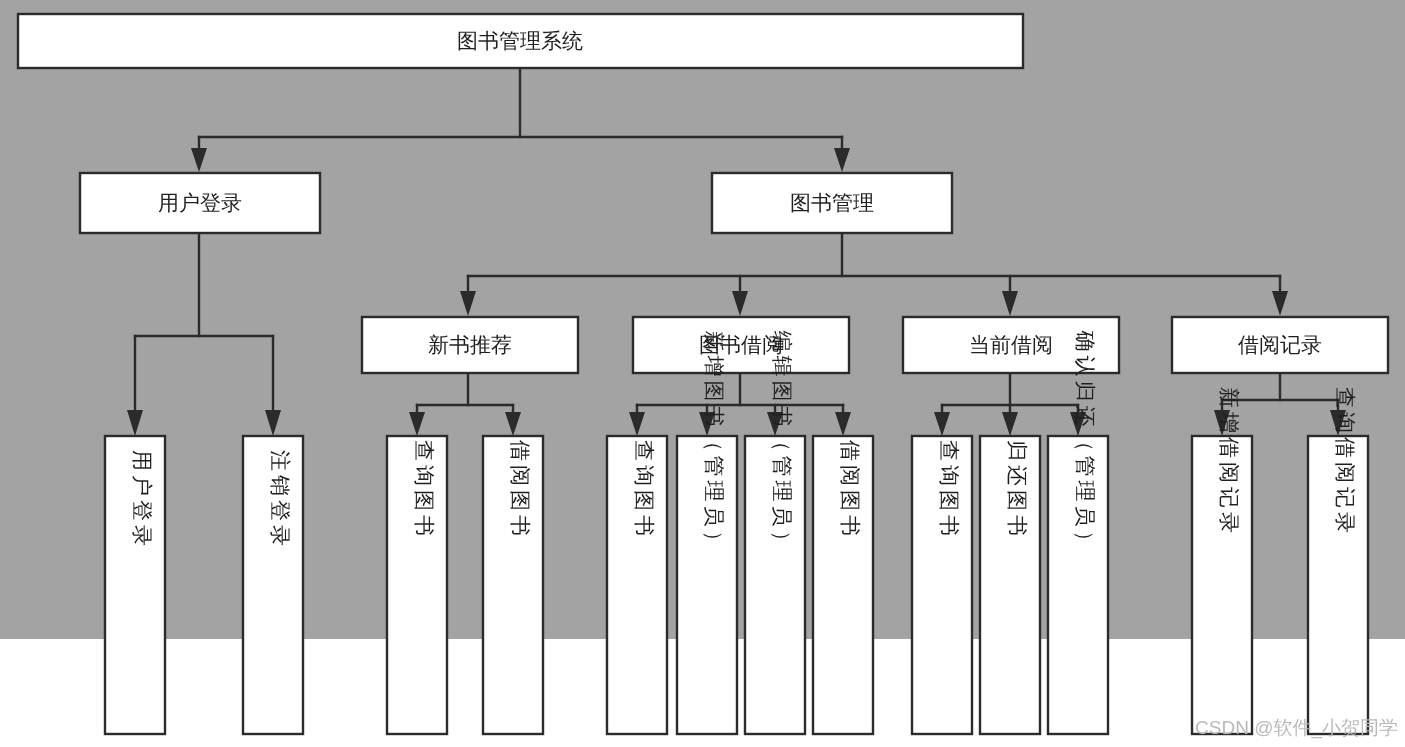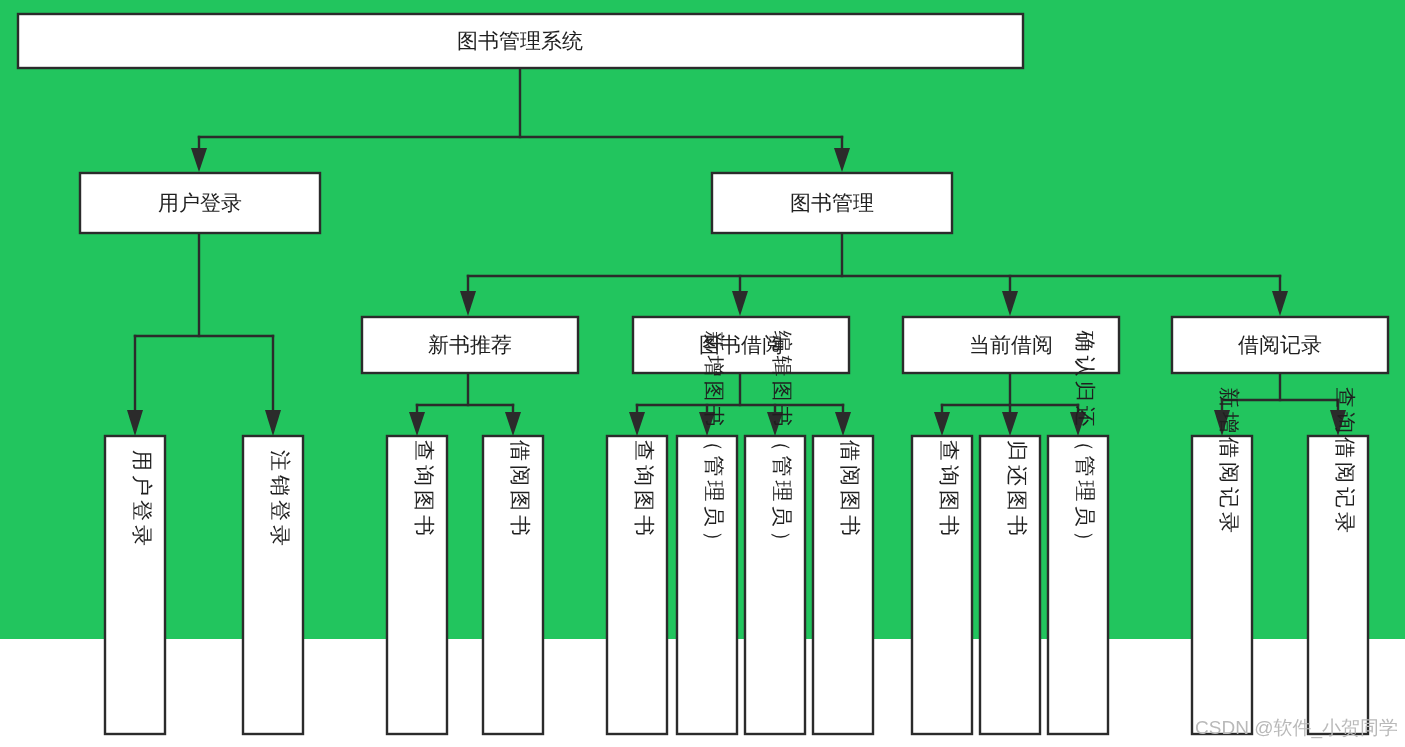--- a/index.html
+++ b/index.html
@@ -10,21 +10,21 @@
   body {
     width: 1405px;
     height: 747px;
     font-family: "Liberation Sans", "DejaVu Sans", sans-serif;
     overflow: hidden;
   }
   #diagram-root {
     position: relative;
     width: 1405px;
     height: 639px;
-    background: #22c55e;
+    background: #a3a3a3;
   }
   svg.canvas {
     position: absolute;
     left: 0;
     top: 0;
     width: 1405px;
     height: 747px;
     display: block;
   }
   .node-box {

